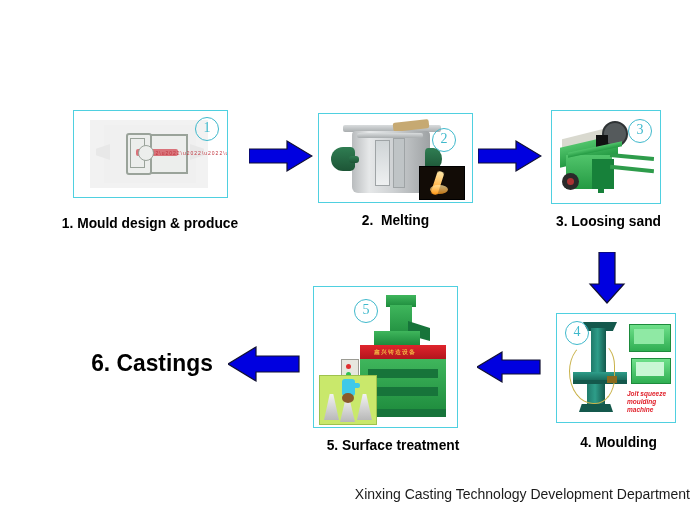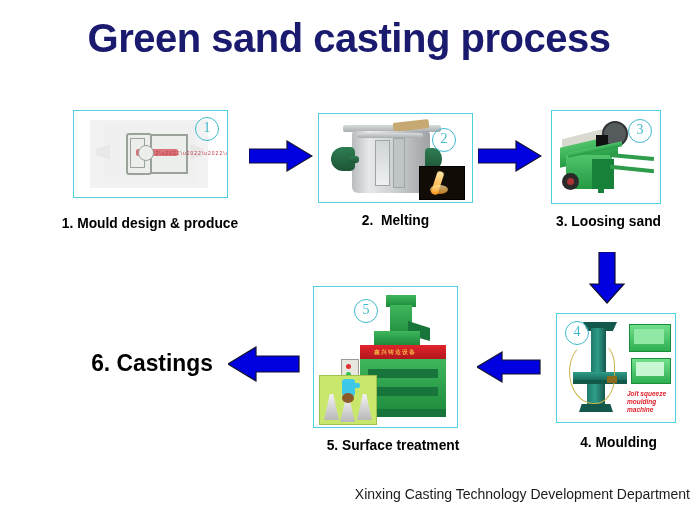--- a/index.html
+++ b/index.html
@@ -88,21 +88,20 @@
   .s-dot{position:absolute;border-radius:50%;}
   .s-inset{position:absolute;background:#c9e86b;border:1px solid #9ec24d;overflow:hidden;}
   .s-cast{position:absolute;background:linear-gradient(180deg,#f2f2f2,#b9b9b9);}
   .s-blue{position:absolute;background:#3fc9e8;}
 </style>
 </head>
 <body>
 
 <div class="canvas">
 
-  <div class="title">Green sand casting process</div>
 
   <div class="stepbox" style="left:73px;top:110px;width:155px;height:88px;">
     <div class="m-bg"></div>
     <div class="m-plate"></div>
     <div class="m-tab" style="left:22px;top:33px;width:14px;height:16px;clip-path:polygon(100% 0,100% 100%,0 70%,0 30%);background:#e8e8e8;"></div>
     <div class="m-tab" style="left:116px;top:33px;width:14px;height:16px;clip-path:polygon(0 0,0 100%,100% 70%,100% 30%);background:#e8e8e8;"></div>
     <div class="m-rect" style="left:76px;top:23px;width:34px;height:36px;"></div>
     <div class="m-rect" style="left:52px;top:22px;width:22px;height:38px;border-radius:3px;"></div>
     <div class="m-rect" style="left:56px;top:27px;width:13px;height:28px;border-width:1px;"></div>
     <div class="m-red" style="left:62px;top:38px;width:42px;height:7px;"></div>

